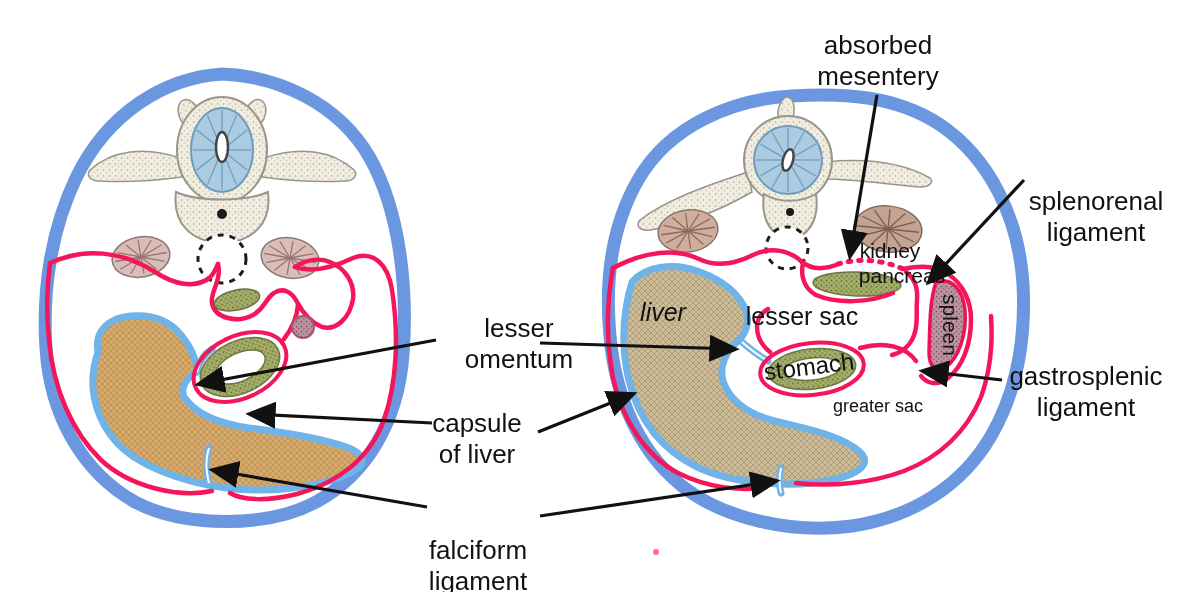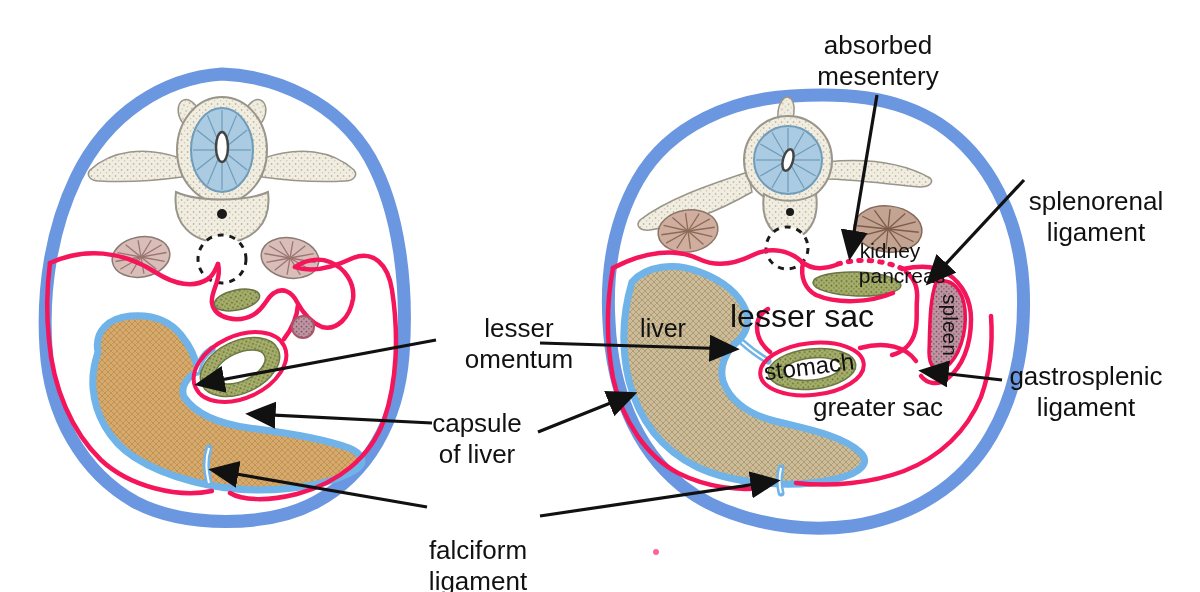--- a/index.html
+++ b/index.html
@@ -200,21 +200,21 @@
 of liver</div>
 <div class="lbl big" style="left:478px;top:518px;margin-top:48px;">falciform
 ligament</div>
 <div class="lbl big" style="left:878px;top:61px;">absorbed
 mesentery</div>
 <div class="lbl big" style="left:1096px;top:177px;margin-top:40px;">splenorenal
 ligament</div>
 <div class="lbl big" style="left:1086px;top:392px;">gastrosplenic
 ligament</div>
 
-<div class="lbl med" style="left:663px;top:329px;font-size:25px;">liver</div>
-<div class="lbl med" style="left:802px;top:317px;font-size:32px;">lesser sac</div>
+<div class="lbl med" style="left:663px;top:313px;font-size:25px;font-style:italic;">liver</div>
+<div class="lbl med" style="left:802px;top:317px;font-size:25px;">lesser sac</div>
 <div class="lbl med rot-stomach" style="left:809px;top:367px;">stomach</div>
-<div class="lbl med" style="left:878px;top:407px;font-size:26px;">greater sac</div>
+<div class="lbl med" style="left:878px;top:407px;font-size:18px;">greater sac</div>
 <div class="lbl sm" style="left:890px;top:231px;margin-top:20px;">kidney</div>
 <div class="lbl sm" style="left:902px;top:276px;">pancreas</div>
 <div class="lbl sm rot-spleen" style="left:950px;top:325px;">spleen</div>
 
 </div>
 
 </body></html>

